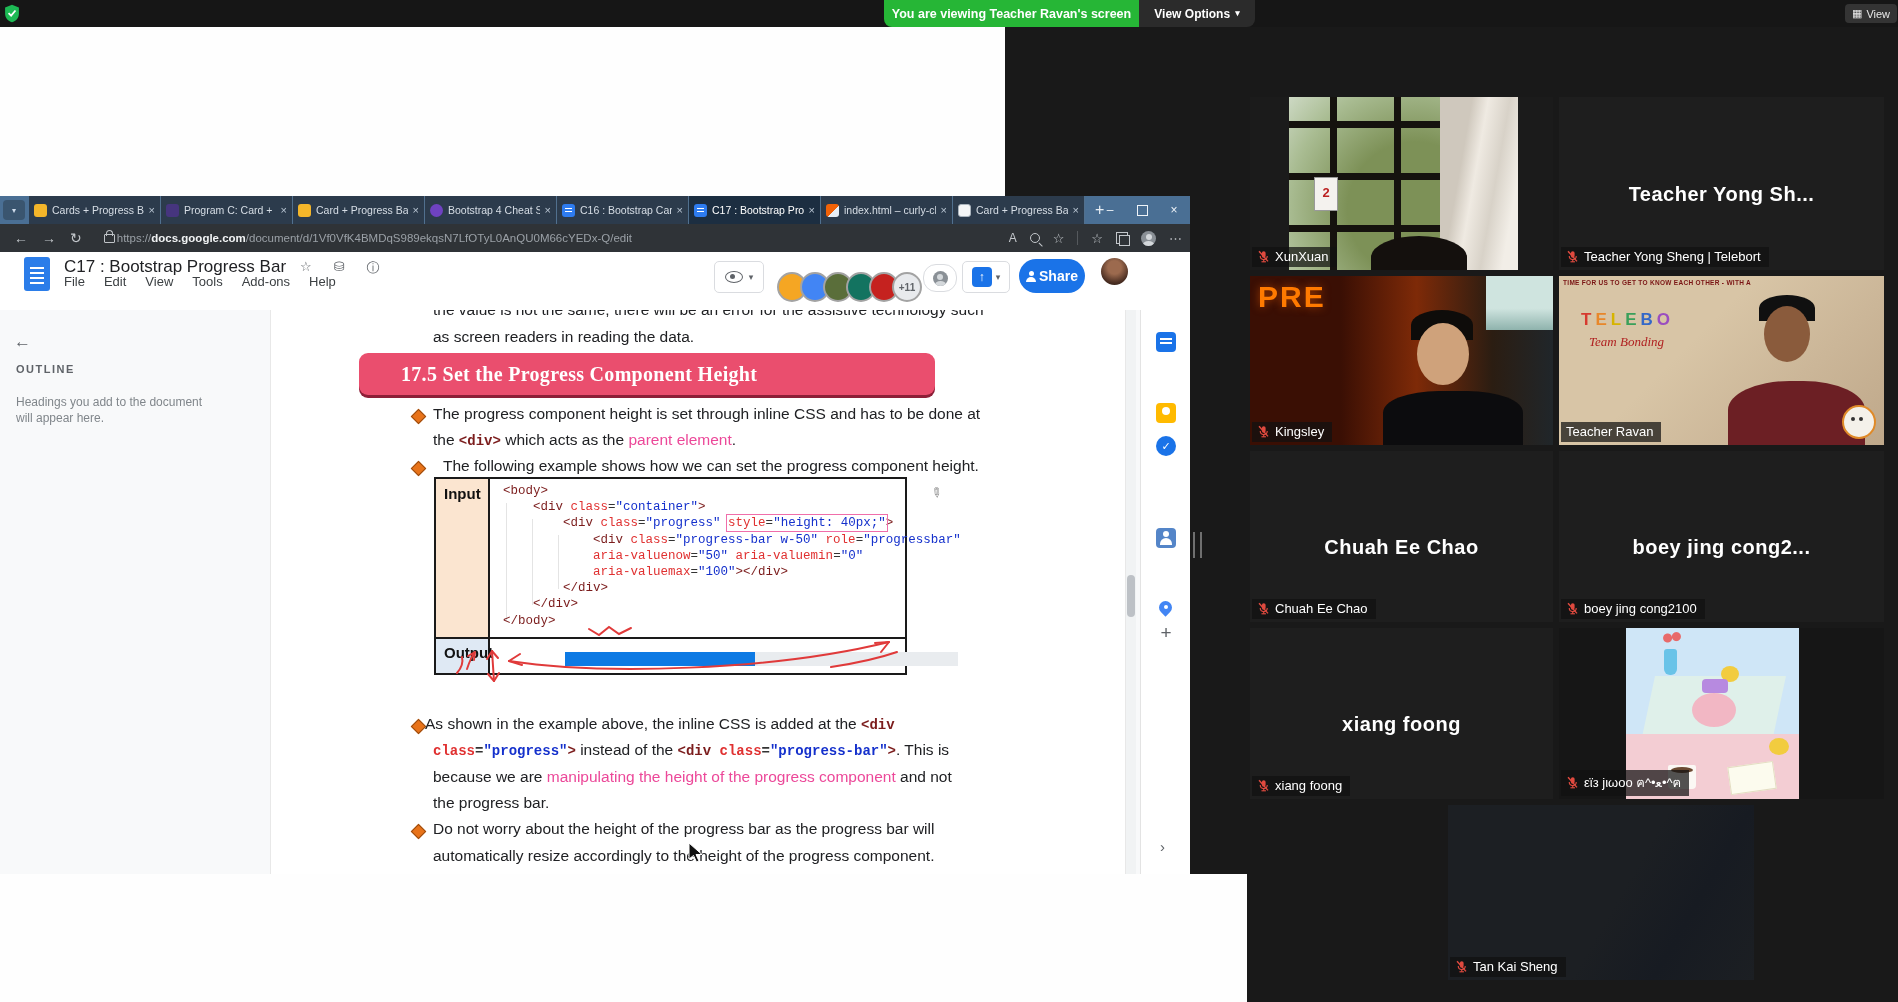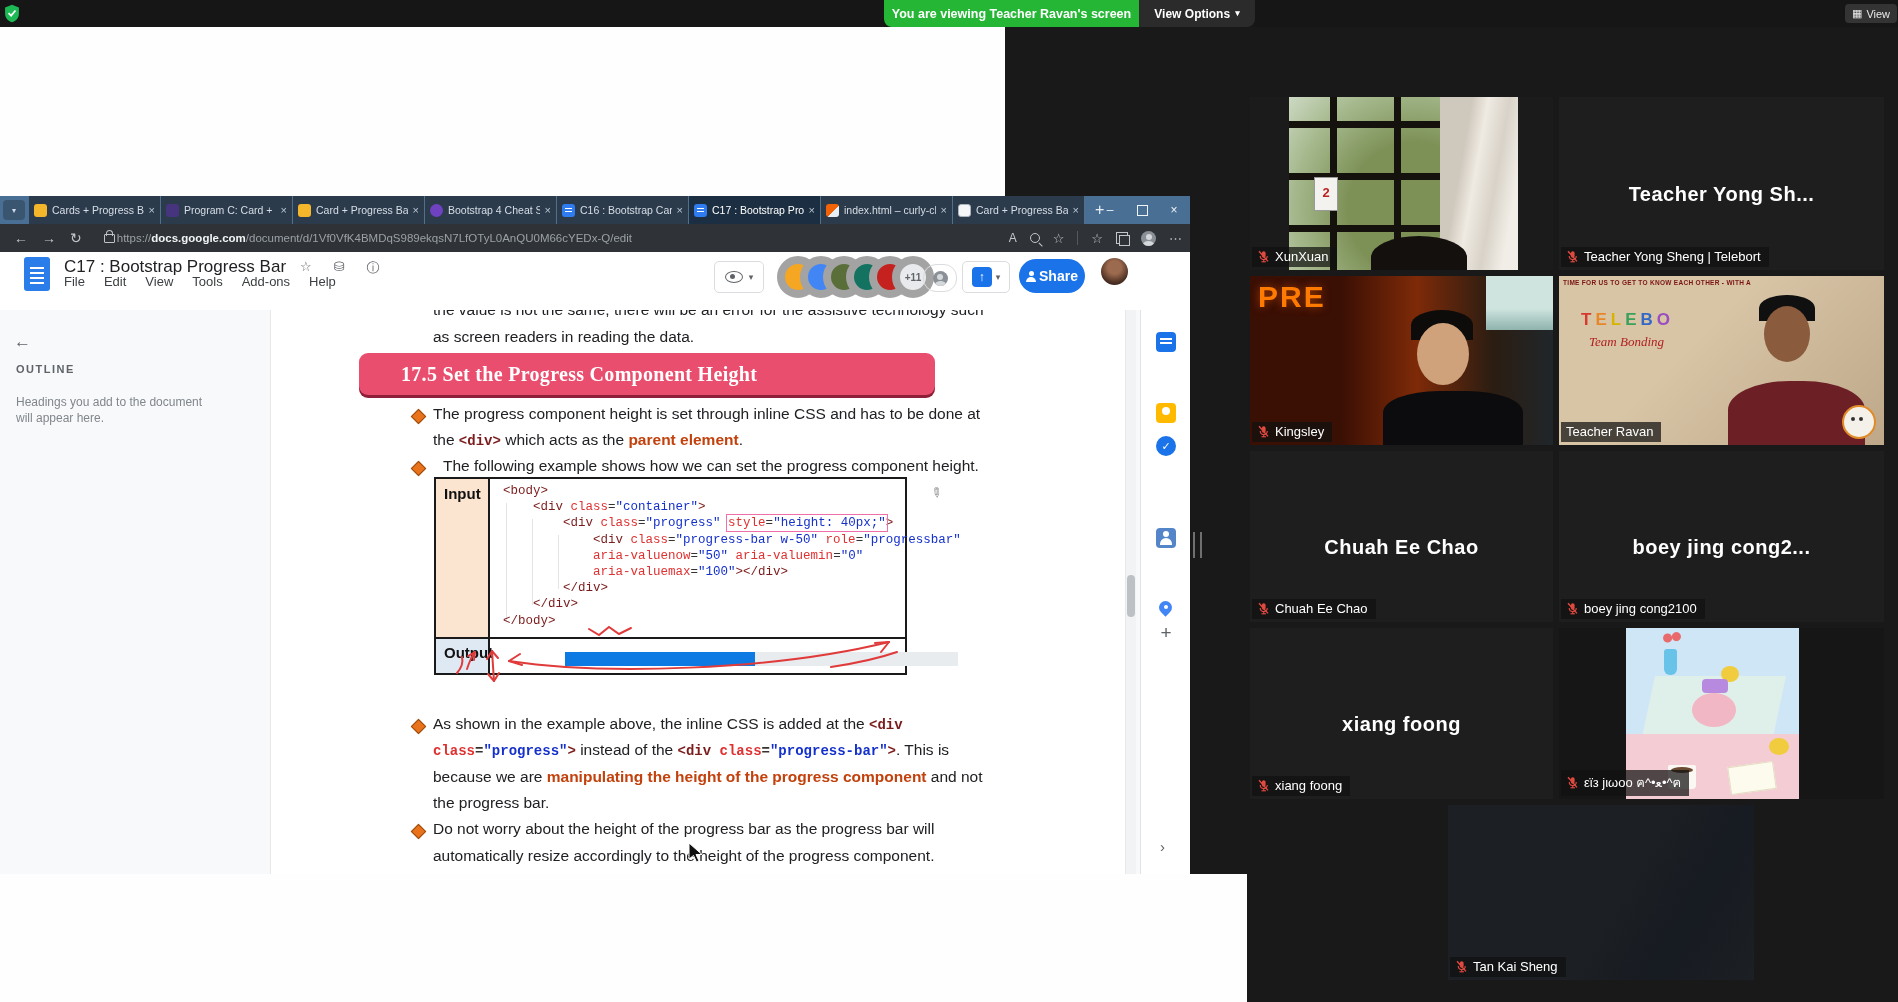--- a/index.html
+++ b/index.html
@@ -70,21 +70,21 @@
   .gdoc-icon{left:24px;top:5px;width:26px;height:34px;background:#2b7de9;border-radius:3px;}
   .gdoc-icon::after{content:"";position:absolute;left:6px;top:10px;width:14px;height:2px;background:#fff;
     box-shadow:0 5px 0 #fff,0 10px 0 #fff,0 15px 0 #fff;}
   .doc-title{left:64px;top:5px;font-size:17px;color:#202124;}
   .title-ics{left:300px;top:7px;font-size:13px;color:#5f6368;display:flex;gap:22px;}
   .menus{left:64px;top:22px;display:flex;gap:19px;font-size:13px;color:#3c4043;}
   .eye-pill{left:714px;top:9px;width:48px;height:30px;border:1px solid #dadce0;border-radius:5px;
      display:flex;align-items:center;justify-content:center;gap:6px;}
   .eye{width:16px;height:10px;border:1.6px solid #5f6368;border-radius:50%;position:relative;}
   .eye::after{content:"";position:absolute;left:4.5px;top:2px;width:5px;height:5px;border-radius:50%;background:#5f6368;}
-  .collab{top:4px;width:26px;height:26px;border-radius:50%;border:8px solid #a3a3a3;color:#fff;
+  .collab{top:20px;width:26px;height:26px;border-radius:50%;border:2px solid #a3a3a3;color:#fff;
      font-size:10px;display:flex;align-items:center;justify-content:center;font-weight:700;}
   .person-chip{left:923px;top:12px;width:32px;height:26px;border:1px solid #dadce0;border-radius:13px;
      display:flex;align-items:center;justify-content:center;}
   .present{left:962px;top:9px;width:46px;height:30px;border:1px solid #dadce0;border-radius:5px;
      display:flex;align-items:center;justify-content:center;gap:4px;}
   .present-sq{width:20px;height:20px;background:#1a73e8;border-radius:4px;color:#fff;font-size:12px;
      display:flex;align-items:center;justify-content:center;}
   .share-btn{left:1019px;top:7px;width:66px;height:34px;background:#1a73e8;border-radius:17px;color:#fff;
      display:flex;align-items:center;justify-content:center;gap:3px;font-size:14px;font-weight:600;}
   .share-person{width:10px;height:10px;position:relative;}
@@ -94,21 +94,21 @@
      background:radial-gradient(circle at 50% 35%,#9c6a4e 0 30%,#4a2e22 70%,#201712 100%);}
 
   .docs-body{position:absolute;left:0;top:58px;width:1190px;height:564px;background:#f8f9fa;overflow:hidden;}
   .outline-back{left:14px;top:22px;font-size:17px;color:#5f6368;}
   .outline-title{left:16px;top:53px;font-size:11px;letter-spacing:1.5px;color:#5f6368;font-weight:600;}
   .outline-empty{left:16px;top:84px;width:200px;font-size:12px;line-height:16px;color:#80868b;}
 
   .page{position:absolute;left:270px;top:-12px;width:856px;height:600px;background:#fff;border:1px solid #e8e8e8;box-sizing:border-box;}
   .dline{position:absolute;font-size:15.5px;color:#202124;white-space:nowrap;}
   .tk-plain{color:#202124;}
-  .tk-bold{font-weight:700;color:#c2410c;}
+  .tk-bold{font-weight:400;color:#ec4899;}
   .tk-tag{font-family:"Liberation Mono",monospace;color:#7b1c1c;}
   .tk-attr{font-family:"Liberation Mono",monospace;color:#e03131;}
   .tk-str{font-family:"Liberation Mono",monospace;color:#1430cc;}
   .tk-mono{font-family:"Liberation Mono",monospace;color:#333;}
   .dline .tk-tag,.dline .tk-attr,.dline .tk-str,.dline .tk-mono{font-size:14px;font-weight:700;}
   .diamond{position:absolute;width:9px;height:9px;background:#e8731a;border:1px solid #9a4a0d;transform:rotate(45deg);}
   .ribbon{position:absolute;left:88px;top:54px;width:576px;height:42px;background:#ea4e6e;border-radius:9px;
      box-shadow:0 3px 0 #8d1f38;}
   .ribbon::before{content:"";position:absolute;left:-6px;top:8px;width:26px;height:40px;background:#c92d51;border-radius:8px;z-index:-1;}
   .ribbon-text{position:absolute;left:42px;top:0;line-height:42px;color:#fff;font-family:"Liberation Serif",serif;
@@ -380,21 +380,21 @@
             <div class="cell-outrow">
               <div class="ptrack">
                 <div class="pfill"></div>
               </div>
             </div>
           </div>
 
           <div class="pencil">✎</div>
 
           <div class="diamond" style="left:142px;top:422px;"></div>
-          <div class="dline" style="left:162px;top:416px;"><span class="tk-plain">As shown in the example above, the inline CSS is added at the </span><span class="tk-tag">&lt;div</span></div>
+          <div class="dline" style="left:154px;top:416px;"><span class="tk-plain">As shown in the example above, the inline CSS is added at the </span><span class="tk-tag">&lt;div</span></div>
           <div class="dline" style="left:162px;top:442px;"><span class="tk-attr">class</span><span class="tk-mono">=</span><span class="tk-str">"progress"</span><span class="tk-tag">&gt;</span><span class="tk-plain"> instead of the </span><span class="tk-tag">&lt;div </span><span class="tk-attr">class</span><span class="tk-mono">=</span><span class="tk-str">"progress-bar"</span><span class="tk-tag">&gt;</span><span class="tk-plain">. This is</span></div>
           <div class="dline" style="left:162px;top:469px;"><span class="tk-plain">because we are </span><span class="tk-bold">manipulating the height of the progress component</span><span class="tk-plain"> and not</span></div>
           <div class="dline" style="left:162px;top:495px;"><span class="tk-plain">the progress bar.</span></div>
           <div class="diamond" style="left:142px;top:527px;"></div>
           <div class="dline" style="left:162px;top:521px;"><span class="tk-plain">Do not worry about the height of the progress bar as the progress bar will</span></div>
           <div class="dline" style="left:162px;top:548px;"><span class="tk-plain">automatically resize accordingly to the height of the progress component.</span></div>
 
           <svg class="anno" width="856" height="600" viewBox="0 0 856 600">
             <g stroke="#e03a3a" stroke-width="2" fill="none" stroke-linecap="round">
               <path d="M238,362 C330,376 500,372 618,343"></path>

